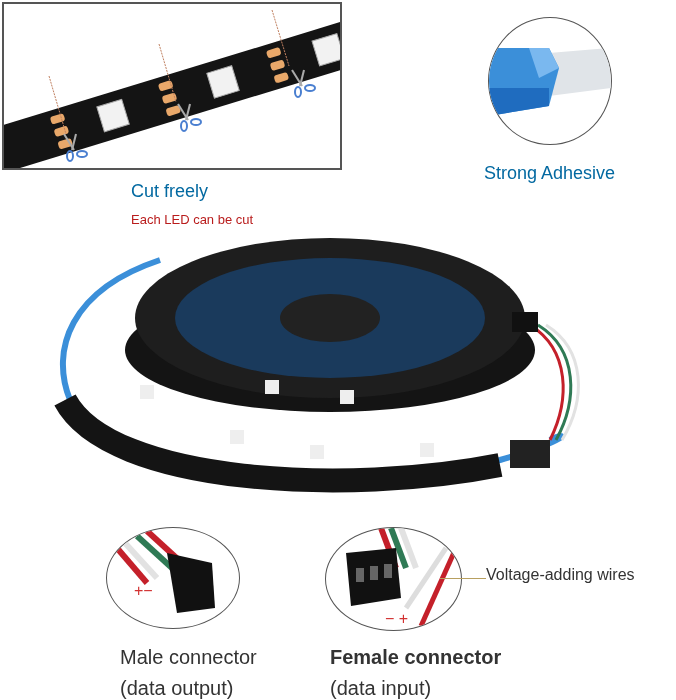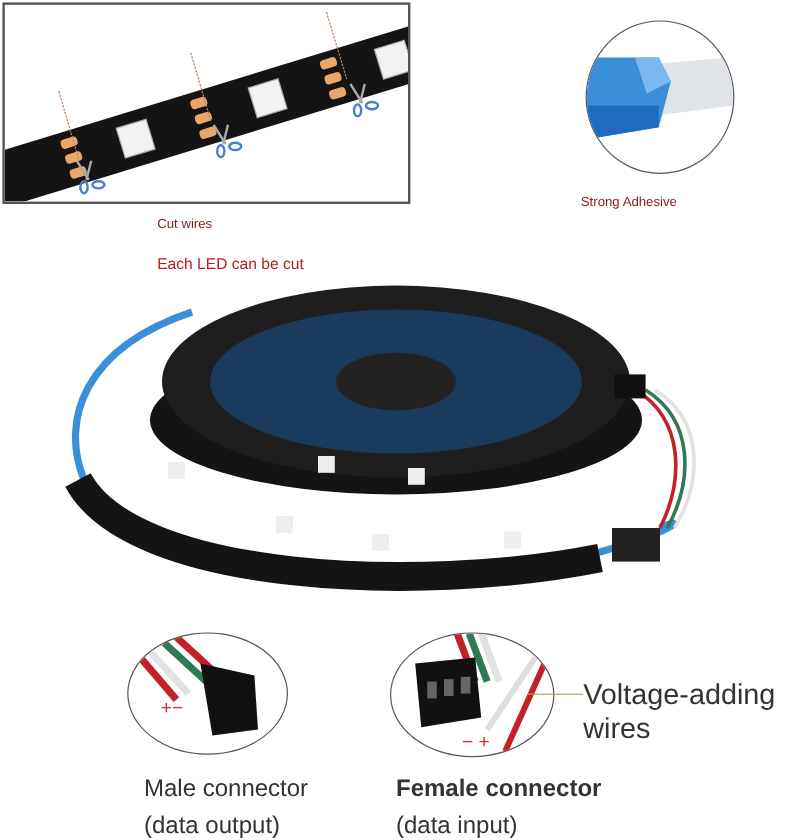--- a/index.html
+++ b/index.html
@@ -1,20 +1,20 @@
 <!DOCTYPE html>
 <html><head>
 <meta charset="utf-8">
 <style>
   html, body { margin: 0; padding: 0; background: #ffffff; }
   body { width: 676px; height: 700px; position: relative; overflow: hidden;
          font-family: "Liberation Sans", sans-serif; color: #1a1a1a; }
   .abs { position: absolute; }
   .cut-box { left: 2px; top: 2px; width: 340px; height: 168px; border: 2px solid #555; box-sizing: border-box; background: #fff; overflow: hidden; }
-  .label-lg { font-size: 11px; color: #7f1d1d; }
+  .label-lg { font-size: 18px; color: #0369a1; }
   .label-sm { font-size: 13px; color: #b91c1c; }
   .caption { font-size: 20px; color: #333; line-height: 30px; }
   .circle { border: 1px solid #555; border-radius: 50%; overflow: hidden; background: #fff; }
   svg { display: block; }
 </style>
 </head>
 <body>
 
 <div class="abs cut-box">
   <svg width="336" height="164" viewBox="0 0 336 164">
@@ -58,21 +58,21 @@
       <line x1="60" y1="130" x2="70" y2="146"></line>
         <line x1="72" y1="130" x2="68" y2="146"></line>
       <line x1="174" y1="100" x2="184" y2="116"></line>
         <line x1="186" y1="100" x2="182" y2="116"></line>
       <line x1="288" y1="66" x2="298" y2="82"></line>
         <line x1="300" y1="66" x2="296" y2="82"></line>
     </g>
   </svg>
 </div>
 
-<div class="abs label-lg" style="left:131px; top:181px;">Cut wires</div>
+<div class="abs label-lg" style="left:131px; top:181px;">Cut freely</div>
 <div class="abs label-sm" style="left:131px; top:212px;">Each  LED can be cut</div>
 
 <div class="abs circle" style="left:488px; top:17px; width:122px; height:126px;">
   <svg width="122" height="126" viewBox="0 0 122 126">
     <polygon points="0,40 60,35 120,30 122,70 60,78 0,88" fill="#e0e4e8"></polygon>
     <polygon points="0,30 60,30 70,50 60,88 0,98" fill="#3b8fd9"></polygon>
     <polygon points="40,30 60,30 70,50 50,60" fill="#7ab8ef"></polygon>
     <polygon points="0,70 60,70 60,88 0,98" fill="#1f6cbf"></polygon>
   </svg>
 </div>
@@ -129,15 +129,15 @@
     <polygon points="20,25 70,20 75,70 25,78" fill="#111"></polygon>
     <g fill="#666">
       <rect x="30" y="40" width="8" height="14"></rect>
         <rect x="44" y="38" width="8" height="14"></rect>
         <rect x="58" y="36" width="8" height="14"></rect>
     </g>
   </svg>
 </div>
 <div class="abs" style="left:385px; top:610px; color:#d23030; font-size:16px;">− +</div>
 <div class="abs" style="left:440px; top:578px; width:46px; height:1px; background:#b8a060;"></div>
-<div class="abs" style="left:486px; top:566px; font-size:24px; color:#333;">Voltage-adding wires</div>
+<div class="abs" style="left:486px; top:566px; font-size:16px; color:#333;">Voltage-adding wires</div>
 <div class="abs caption" style="left:330px; top:642px;font-weight:bold;">Female connector</div>
 <div class="abs caption" style="left:330px; top:673px;">(data input)</div>
 
 </body></html>

